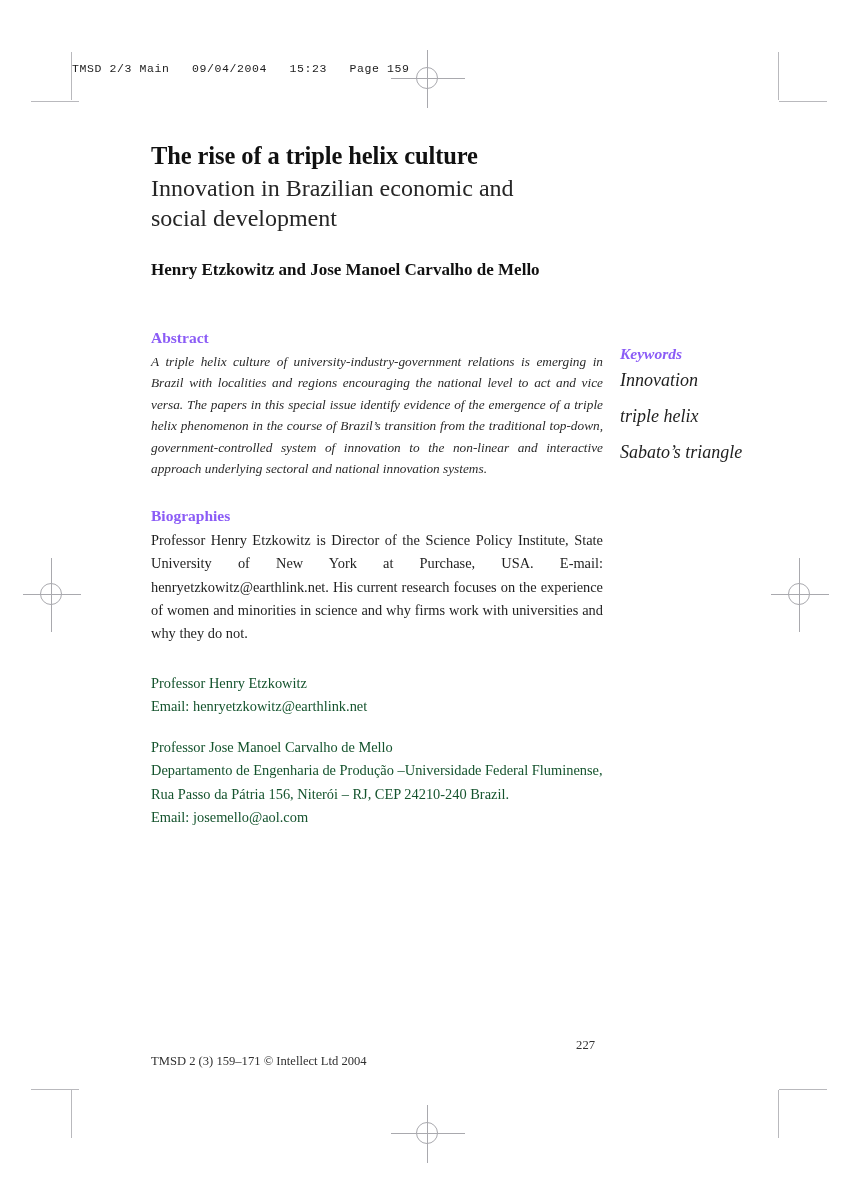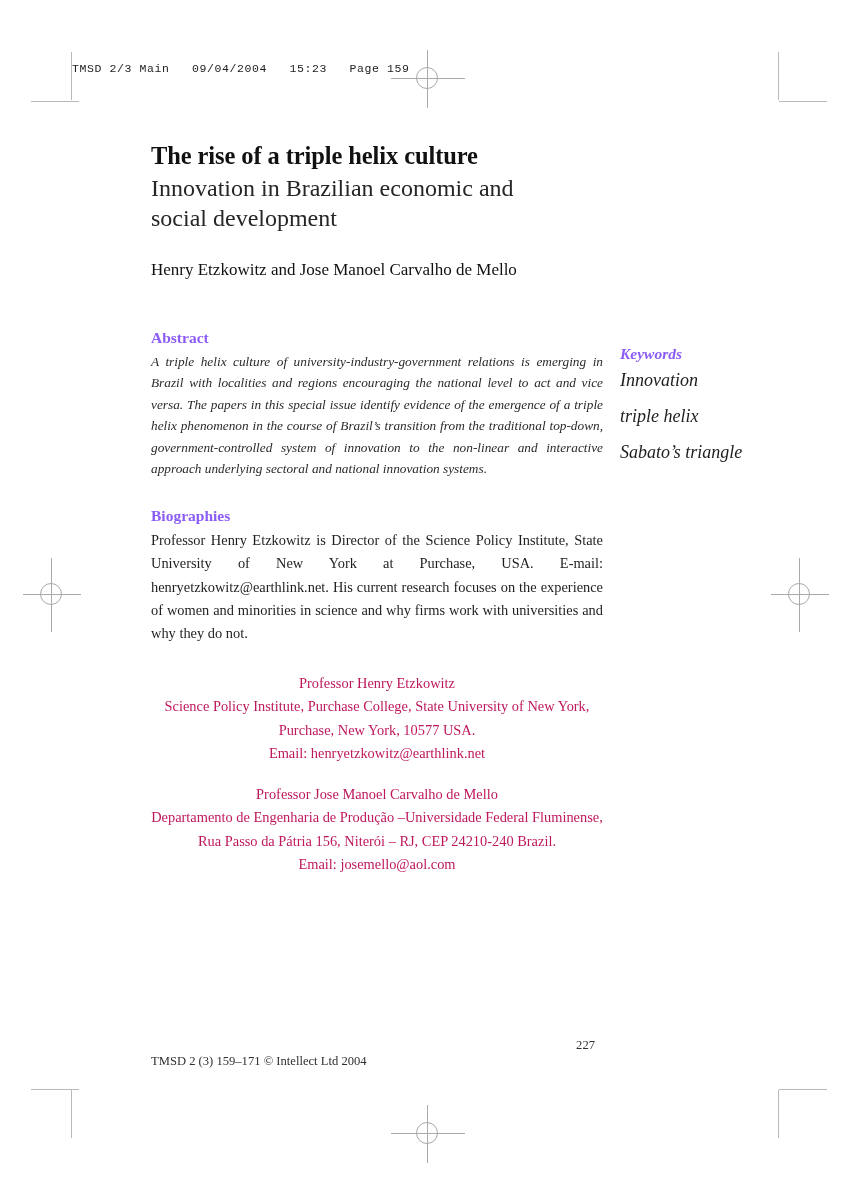--- a/index.html
+++ b/index.html
@@ -91,21 +91,21 @@
   .title-sub {
     font-size: 24px;
     font-weight: normal;
     line-height: 1.28;
     margin: 2px 0 0 0;
     width: 420px;
     color: #262626;
   }
   .authors {
     font-size: 17px;
-    font-weight: normal;
+    font-weight: bold;
     line-height: 1.62;
     margin: 22px 0 0 0;
     width: 452px;
     text-align: justify;
     text-align-last: left;
     color: #111;
   }
 
   .columns {
     position: relative;
@@ -147,22 +147,21 @@
     text-align: justify;
     margin: 0 0 0 0;
     color: #1e1e1e;
   }
   .body-par + .body-par { margin-top: 19px; }
 
   .contact-line {
     font-size: 14.4px;
     line-height: 1.63;
     margin: 0;
-    color: #be185d;
-    text-align: center;
+    color: #14532d;
   }
   .contact-block + .contact-block { margin-top: 17px; }
 
   .kw-item {
     font-size: 18px;
     line-height: 1.55;
     margin-top: 8px;
     color: #1e1e1e;
   }
   .kw-item.first { margin-top: 2px; }
@@ -244,21 +243,20 @@
       </div>
 
       <div class="sec-block">
         <h2 class="sec-head">Biographies</h2>
         <p class="body-par">Professor Henry Etzkowitz is Director of the Science Policy Institute, State University of New York at Purchase, USA. E-mail: henryetzkowitz@earthlink.net. His current research focuses on the experience of women and minorities in science and why firms work with universities and why they do not.</p>
       </div>
 
       <div class="sec-block">
         <div class="contact-block">
           <p class="contact-line">Professor Henry Etzkowitz</p>
-          <p class="contact-line">Science Policy Institute,  Purchase College, State University of New York, Purchase, New York, 10577 USA.</p>
           <p class="contact-line">Email: henryetzkowitz@earthlink.net</p>
         </div>
         <div class="contact-block">
           <p class="contact-line">Professor Jose Manoel Carvalho de Mello</p>
           <p class="contact-line">Departamento de Engenharia de Produção –Universidade Federal Fluminense, Rua Passo da Pátria 156, Niterói – RJ, CEP 24210-240  Brazil.</p>
           <p class="contact-line">Email: josemello@aol.com</p>
         </div>
       </div>
 
     </div>

